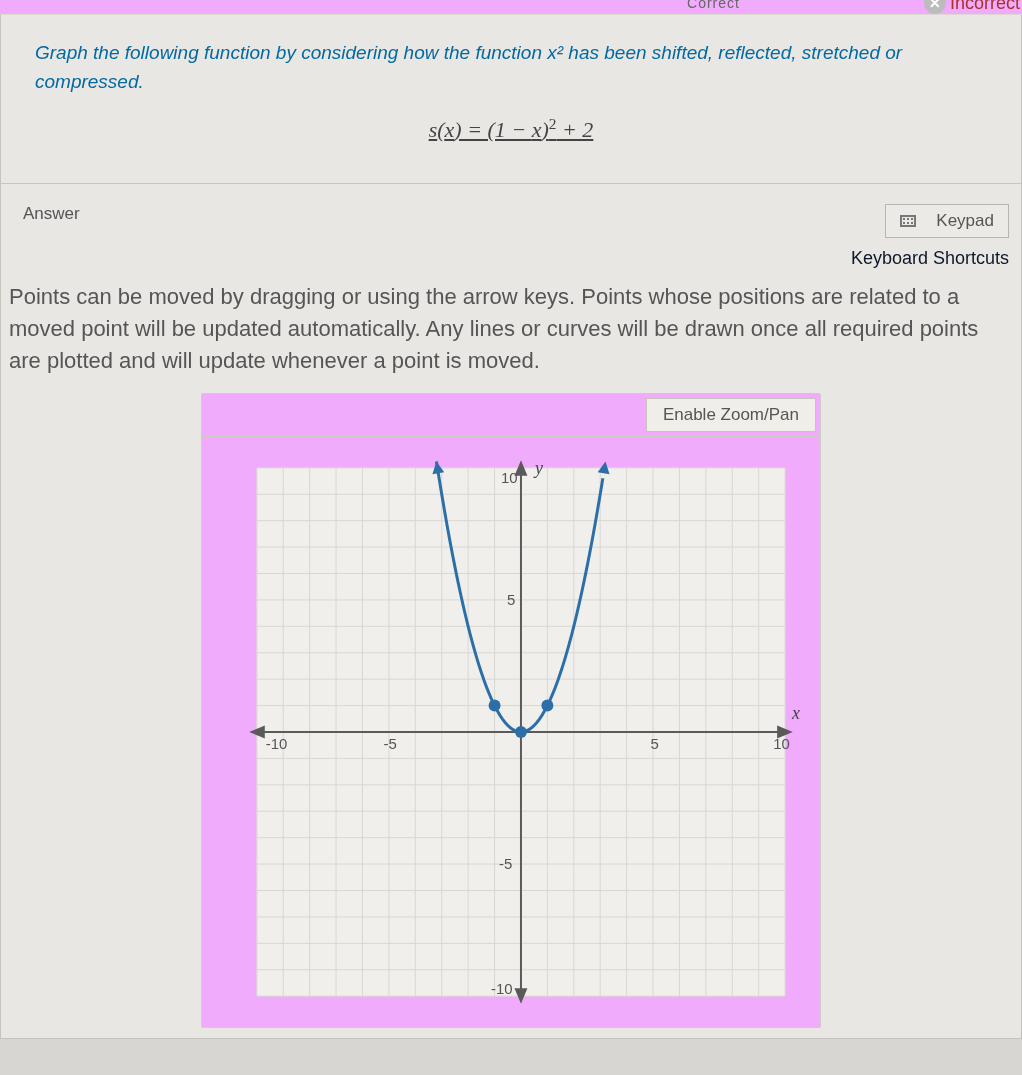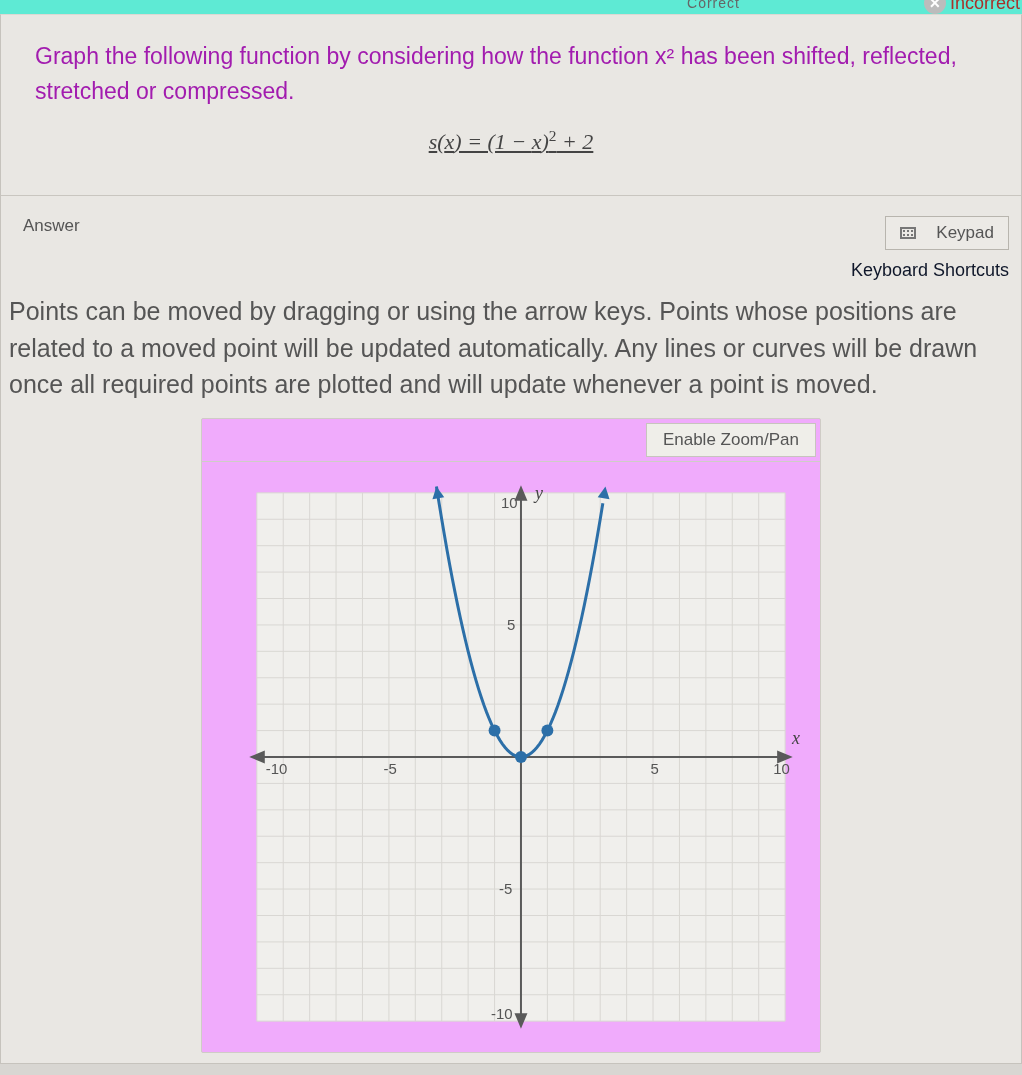--- a/index.html
+++ b/index.html
@@ -6,21 +6,21 @@
   body {
     font-family: "Segoe UI", Arial, sans-serif;
     background: #d8d6d2;
     color: #4a4a4a;
     width: 1022px;
     height: 1075px;
     overflow: hidden;
   }
   .top-strip {
     height: 14px;
-    background: #5eead4;
+    background: #f0abfc;
     position: relative;
   }
   .top-right {
     position: absolute;
     right: 2px;
     top: -8px;
     display: flex;
     align-items: center;
     gap: 4px;
   }
@@ -35,23 +35,24 @@
     background: #e9e7e3;
     border: 1px solid #c6c3bd;
     border-top-color:#dcd9d3;
     margin-top: 0;
   }
   .question {
     padding: 24px 34px 40px 34px;
     border-bottom: 1px solid #c9c6c0;
   }
   .question p {
-    font-size: 23px;
+    font-size: 19px;
     line-height: 1.5;
-    color: #a21caf;
+    color: #0369a1;
+    font-style: italic;
   }
   .formula {
     text-align: center;
     margin-top: 19px;
     font-family: "Times New Roman", serif;
     font-size: 22px;
     font-style: italic;
     color: #444;
     text-decoration: underline;
   }
@@ -94,21 +95,21 @@
   }
   .kb-shortcuts {
     color: #0f172a;
     font-size: 18px;
     margin-top: 10px;
     display:inline-block;
     cursor:pointer;
   }
   .instructions {
     padding: 8px 20px 16px 8px;
-    font-size: 25px;
+    font-size: 22px;
     line-height: 1.45;
     color: #555;
   }
   .graph-wrap {
     width: 620px;
     margin: 0 auto 10px auto;
     border: 1px solid #cfccc6;
     border-radius: 2px;
     background: #f0abfc;
     position: relative;

